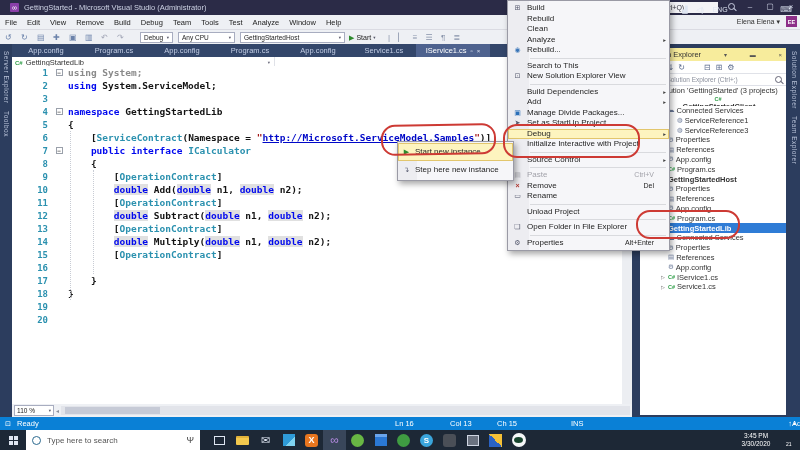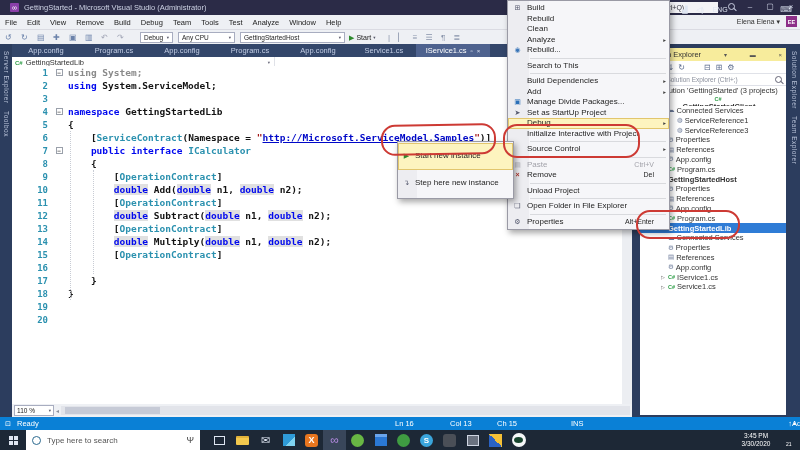--- a/index.html
+++ b/index.html
@@ -131,21 +131,21 @@
   .msc{margin-left:auto;padding-right:12px;font-size:7px}
   .marr{position:absolute;right:3px;font-size:5.5px;color:#444}
   .mi.hl{background:#fdf4bf;box-shadow:inset 0 0 0 1px #e2c66d}
   .mi.dis{color:#a2a2aa}
   .mi.dis .mic{color:#b8b8c0}
   .msep{height:1px;background:#d9dade;margin:2px 3px 2px 22px}
   .ic-run{color:#2e8b2e}.ic-remove{color:#b3362e;font-weight:bold}.ic-publish{color:#3a76b8}.ic-nuget{color:#2a6fb8}.ic-cut{color:#555}
 
   
   .submenu{position:absolute;left:397px;top:141px;width:117px;background:linear-gradient(to right,#ededf1 0,#ededf1 19px,#f6f6f9 19px);border:1px solid #9a9aa5;box-shadow:2px 3px 6px rgba(0,0,0,.35);padding:1px 0;z-index:21}
-  .smi{height:27px;display:flex;align-items:center;font-size:8px;color:#1e1e1e;line-height:12.5px}
+  .smi{height:18px;display:flex;align-items:center;font-size:8px;color:#1e1e1e;line-height:12.5px}
   .smi .mic{width:17px}
   .smi.hl{background:#fdf4bf;box-shadow:inset 0 0 0 1px #e2c66d}
 
   
   .anno{position:absolute;border:2.5px solid #cd3a34;border-radius:14px;z-index:30;pointer-events:none}
 </style>
 </head>
 <body>
 
 <div class="titlebar">
@@ -506,20 +506,24 @@
     </div>
     <div class="mi">
       <span class="mic ic-publish">◉</span>
       <span class="mlabel">Rebuild...</span>
     </div>
     <div class="msep"></div>
     <div class="mi">
       <span class="mic"></span>
       <span class="mlabel">Search to This</span>
     </div>
+    <div class="mi">
+      <span class="mic ic-new-view">⊡</span>
+      <span class="mlabel">New Solution Explorer View</span>
+    </div>
     <div class="msep"></div>
     <div class="mi">
       <span class="mic"></span>
       <span class="mlabel">Build Dependencies</span>
       <span class="marr">▸</span>
     </div>
     <div class="mi">
       <span class="mic"></span>
       <span class="mlabel">Add</span>
       <span class="marr">▸</span>
@@ -551,20 +555,24 @@
     <div class="mi dis">
       <span class="mic ic-paste">▤</span>
       <span class="mlabel">Paste</span>
       <span class="msc">Ctrl+V</span>
     </div>
     <div class="mi">
       <span class="mic ic-remove">×</span>
       <span class="mlabel">Remove</span>
       <span class="msc">Del</span>
     </div>
+    <div class="mi">
+      <span class="mic ic-rename">▭</span>
+      <span class="mlabel">Rename</span>
+    </div>
     <div class="msep"></div>
     <div class="mi">
       <span class="mic"></span>
       <span class="mlabel">Unload Project</span>
     </div>
     <div class="msep"></div>
     <div class="mi">
       <span class="mic ic-open-folder">❏</span>
       <span class="mlabel">Open Folder in File Explorer</span>
     </div>

